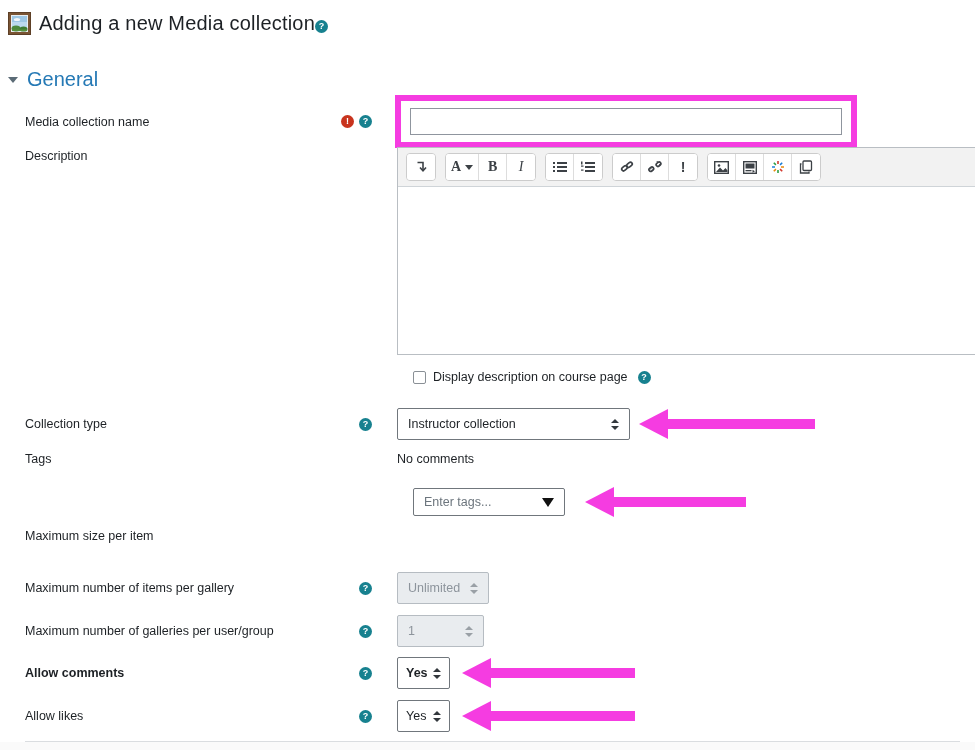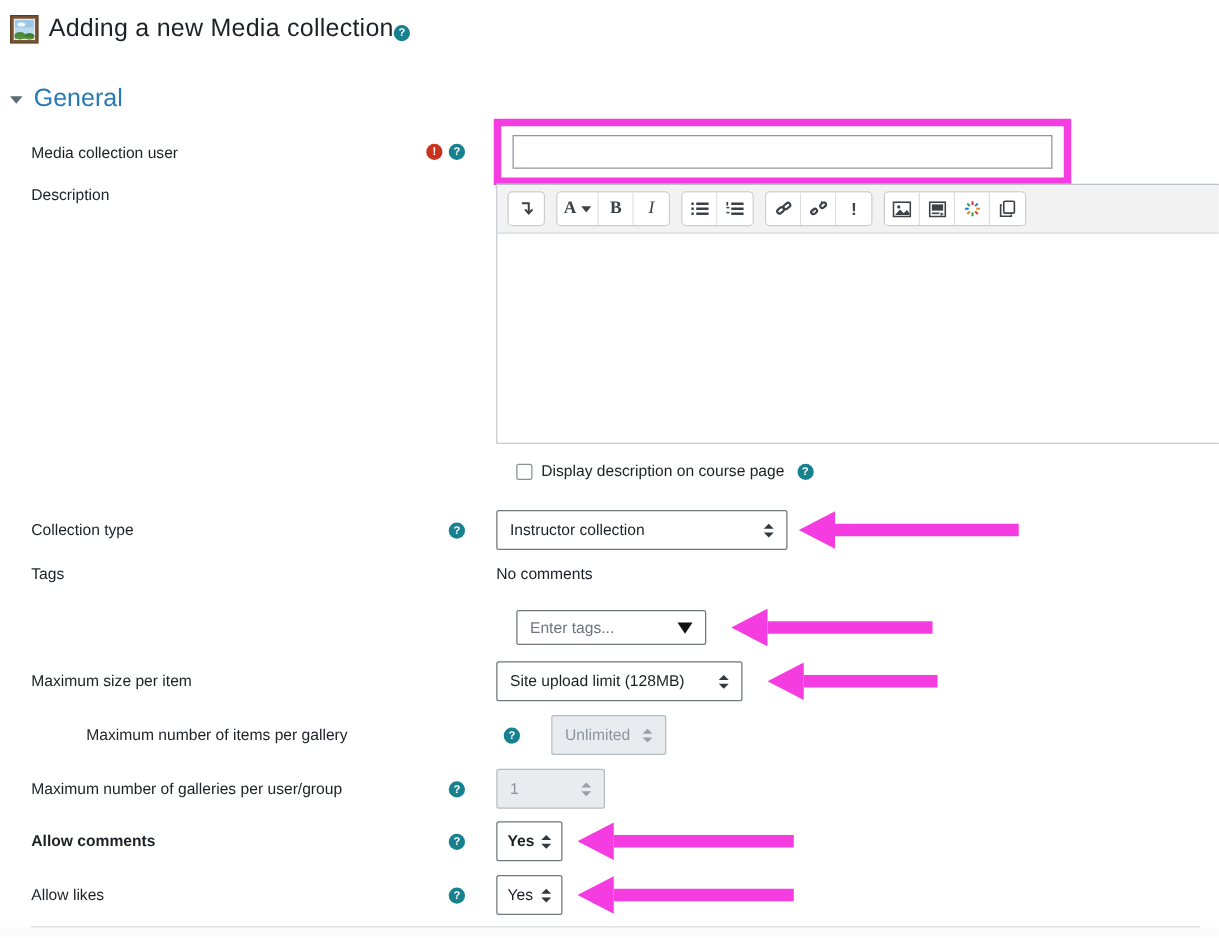--- a/index.html
+++ b/index.html
@@ -132,21 +132,21 @@
     <span class="pagetitle">Adding a new Media collection</span>
     <span class="qbadge" title=""></span>
   </div>
 
   <div class="section">
     <span class="caret"></span>
     <span class="sectiontitle">General</span>
   </div>
 
   <div class="row" style="top:95px;">
-    <div class="lblcol">Media collection user</div>
+    <div class="lblcol">Media collection name</div>
     <div class="iconcol">
       <span class="reqbadge"></span>
       <span class="qbadge"></span>
     </div>
     <div class="ctrlcol" style="margin-left:12px;">
       <div class="pinkbox">
         <input class="nameinput" type="text" style="">
       </div>
     </div>
   </div>
@@ -317,36 +317,23 @@
     </div>
     <div class="parrow" style="margin-left:20px;">
       <span class="head"></span>
         <span class="tail" style="width:132px;"></span>
     </div>
   </div>
 
   <div class="row" style="top:529px;">
     <div class="lblcol">Maximum size per item</div>
     <div class="iconcol"></div>
-    <div class="ctrlcol">
-      <div class="fselect" style="width:197px;">
-        <span>Site upload limit (128MB)</span>
-        <span class="updown" style="margin-left:8px;">
-            <i class="up"></i>
-            <i class="down"></i>
-          </span>
-      </div>
-      <div class="parrow" style="margin-left:20px;">
-        <span class="head"></span>
-          <span class="tail" style="width:107px;"></span>
-      </div>
-    </div>
-  </div>
-
-  <div class="row" style="top:572px;margin-left:44px;">
+  </div>
+
+  <div class="row" style="top:572px;">
     <div class="lblcol">Maximum number of items per gallery</div>
     <div class="iconcol">
         <span class="qbadge"></span>
       </div>
     <div class="ctrlcol">
       <div class="fselect disabled" style="width:92px;">
         <span>Unlimited</span>
         <span class="updown" style="margin-left:6px;">
             <i class="up"></i>
             <i class="down"></i>

